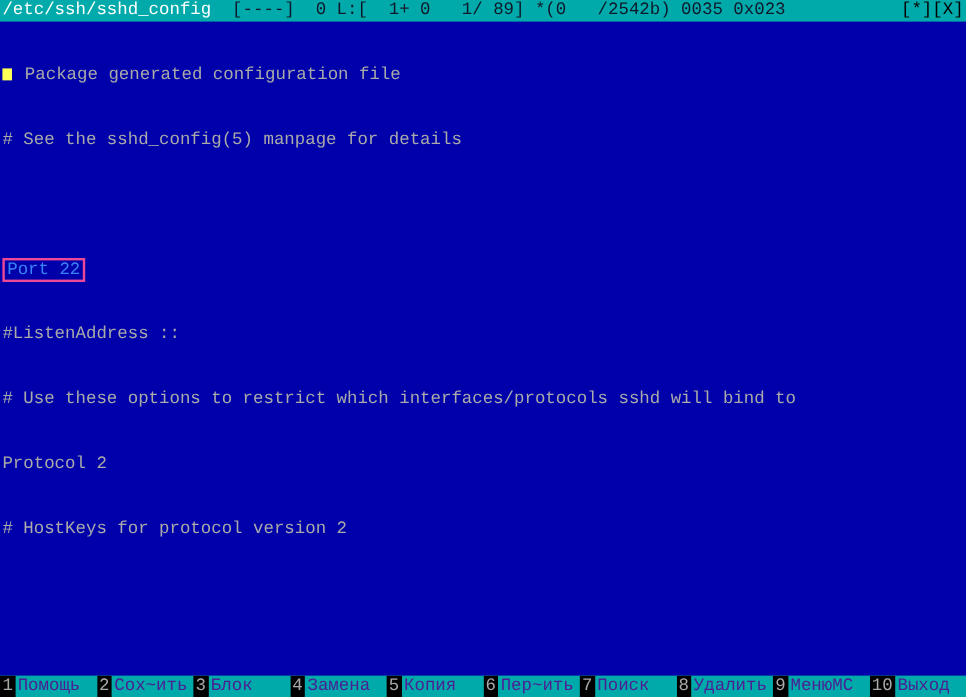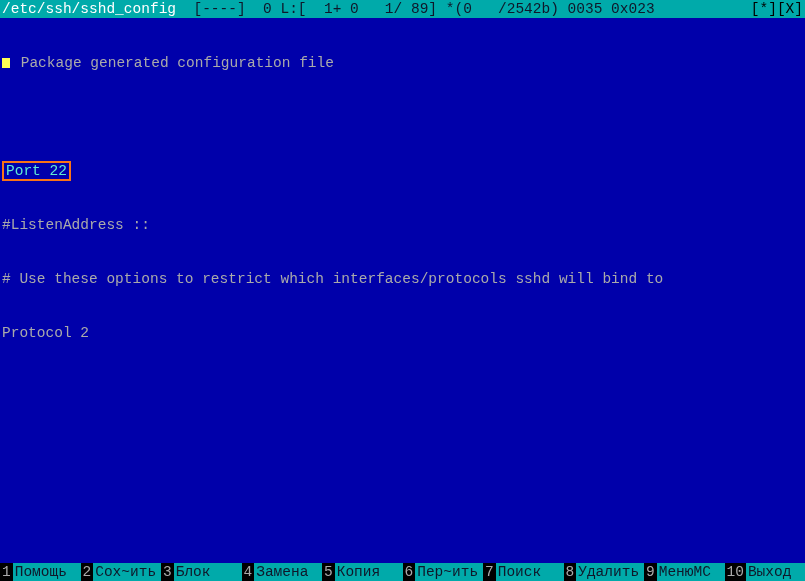--- a/index.html
+++ b/index.html
@@ -31,23 +31,23 @@
   }
   .editor .line { height: 18px; }
   .marker {
     display: inline-block;
     width: 8px; height: 10px;
     background: #ffff55;
     vertical-align: middle;
     margin-right: 2px;
   }
   .hl-port {
-    border: 2px solid #f97316;
+    border: 2px solid #ec4899;
     padding: 0 2px;
-    color: #5eead4;
+    color: #3b82f6;
   }
   .bottombar {
     position: absolute;
     bottom: 0; left: 0;
     width: 805px;
     height: 18px;
     background: #00aaaa;
     color: #000000;
     display: flex;
     align-items: center;
@@ -60,40 +60,42 @@
     overflow: hidden;
   }
   .fkey .num {
     background: #000000;
     color: #aaaaaa;
     padding: 0 2px;
     min-width: 10px;
     text-align: right;
   }
   .fkey .lbl {
-    color: #0f172a;
+    color: #4c1d95;
     padding-left: 2px;
   }
 </style>
 </head>
 <body>
 
 <div class="topbar">
   <span class="filename">/etc/ssh/sshd_config</span>
   <span class="meta">  [----]  0 L:[  1+ 0   1/ 89] *(0   /2542b) 0035 0x023       </span>
   <span class="right">[*][X]</span>
 </div>
 
 <div class="editor">
   <div class="line"><span class="marker"></span><span> Package generated configuration file</span></div>
+  <div class="line"># See the sshd_config(5) manpage for details</div>
   <div class="line"></div>
   <div class="line"><span class="hl-port">Port 22</span></div>
   <div class="line">#ListenAddress ::</div>
   <div class="line"># Use these options to restrict which interfaces/protocols sshd will bind to</div>
   <div class="line">Protocol 2</div>
+  <div class="line"># HostKeys for protocol version 2</div>
   
   
   
   
   
   
   
   
   
   

